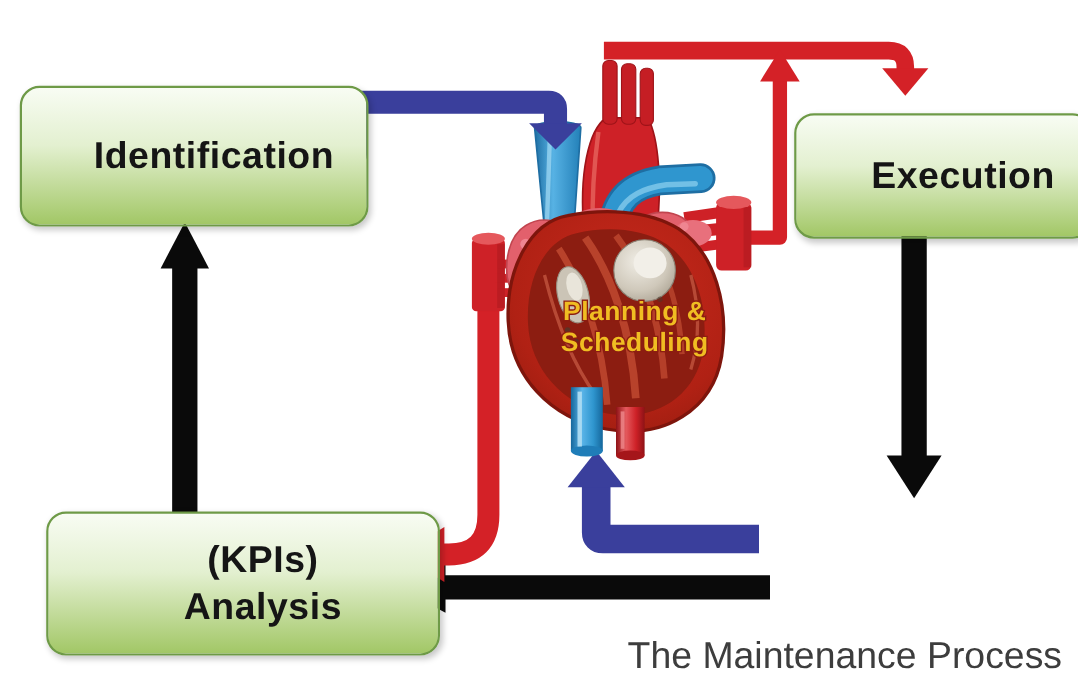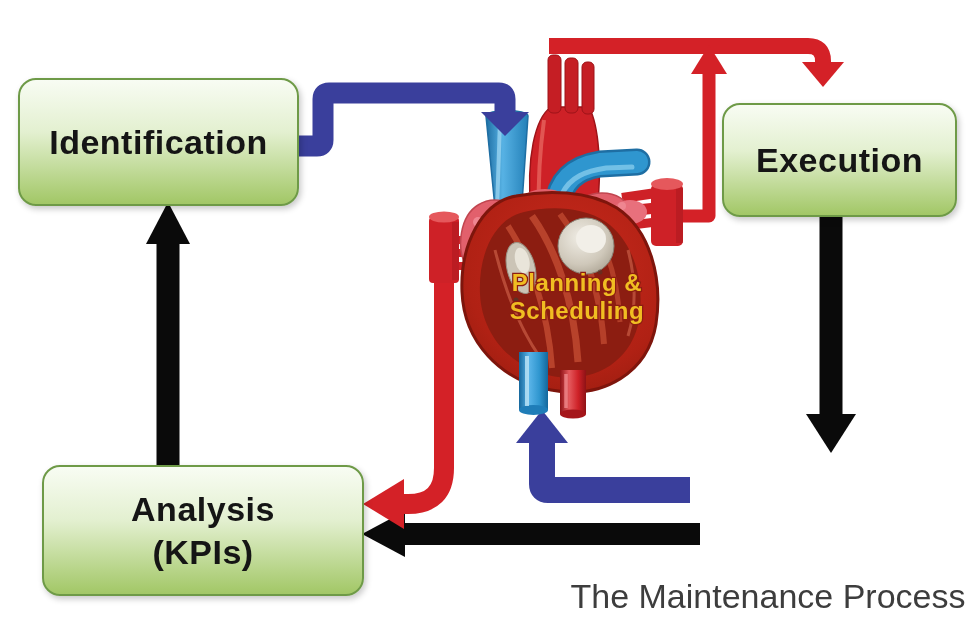--- a/index.html
+++ b/index.html
@@ -7,21 +7,21 @@
     position:relative;width:980px;height:632px;background:#ffffff;overflow:hidden;
     font-family:"Liberation Sans", sans-serif;
   }
   #diagram-svg{position:absolute;left:0;top:0;width:980px;height:632px;}
   .node{
     position:absolute;display:flex;align-items:center;justify-content:center;
     border:2px solid #6e9a47;border-radius:18px;
     background:linear-gradient(180deg,#f8fcf3 0%,#e3f0d0 42%,#a2c766 100%);
     box-shadow:2px 3px 6px rgba(0,0,0,.22);
     color:#151515;font-weight:bold;font-size:34px;letter-spacing:.5px;
-    text-align:center;line-height:1.25;z-index:5;
+    text-align:center;line-height:1.25;z-index:5;padding-left:36px;
   }
   #node-identification{left:18px;top:78px;width:277px;height:124px;}
   #node-execution{left:722px;top:103px;width:231px;height:110px;}
   #node-analysis{left:42px;top:465px;width:318px;height:127px;flex-direction:column;}
   #node-followup{left:677px;top:451px;width:283px;height:110px;}
   #caption{
     position:absolute;left:560px;top:577px;width:416px;z-index:6;
     font-size:34px;color:#3d3d3d;text-align:center;letter-spacing:0px;
   }
 </style>
@@ -177,20 +177,20 @@
 
   <div id="node-identification" class="node">
     <span>Identification</span>
   </div>
 
   <div id="node-execution" class="node">
     <span>Execution</span>
   </div>
 
   <div id="node-analysis" class="node">
+    <span>(KPIs)</span>
     <span>Analysis</span>
-    <span>(KPIs)</span>
   </div>
 
 
   <div id="caption">The Maintenance Process</div>
 
 </div>
 
 </body></html>

